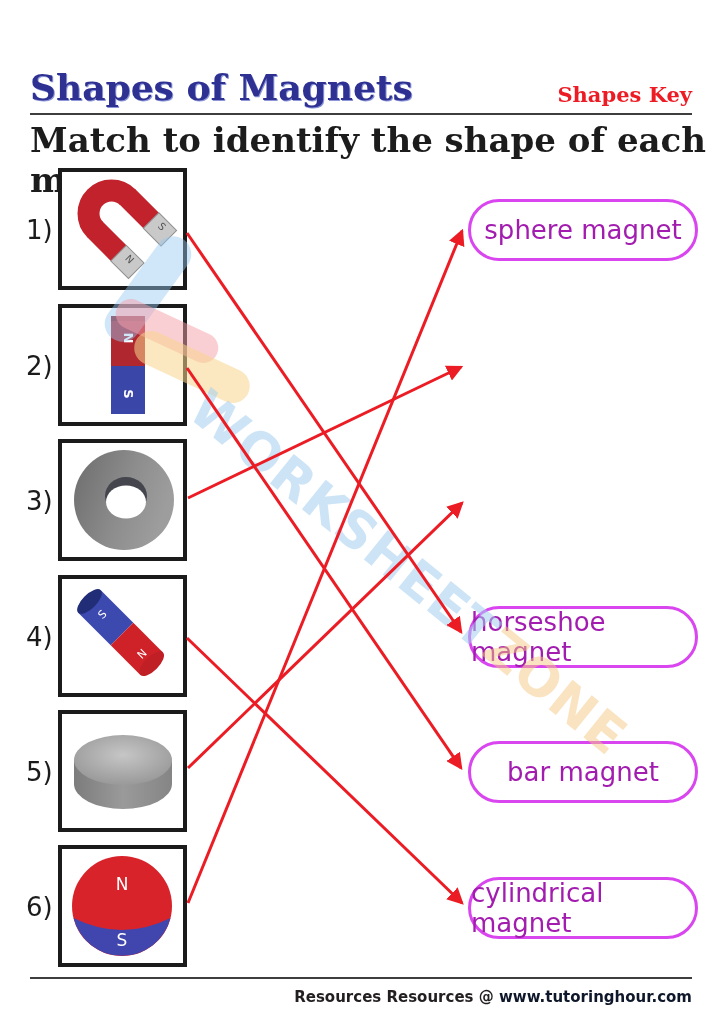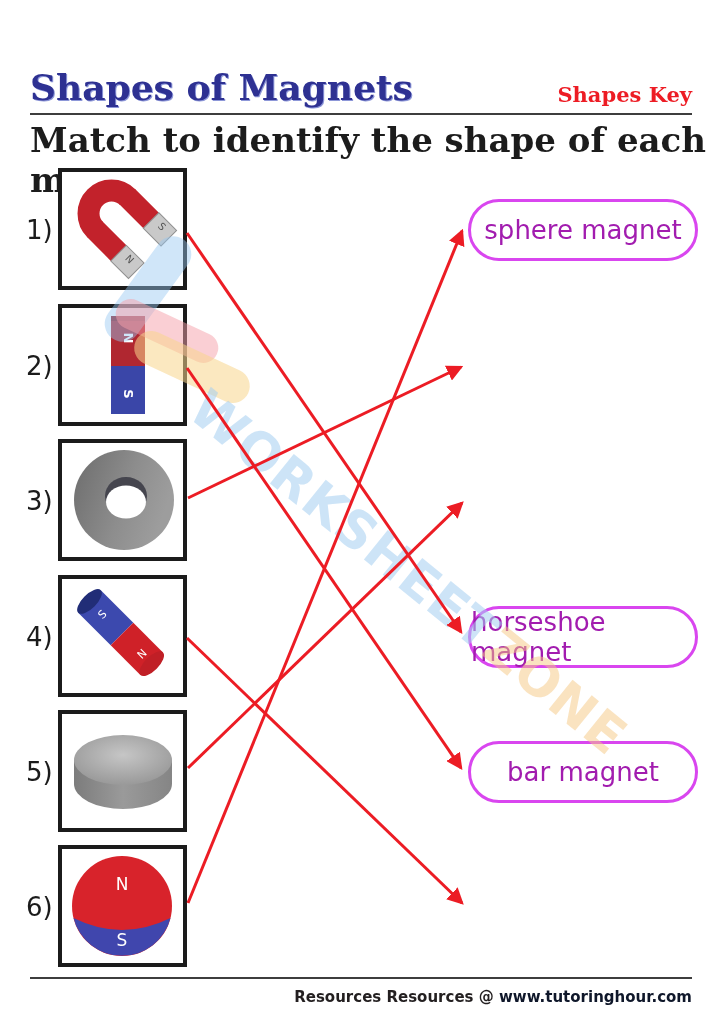--- a/index.html
+++ b/index.html
@@ -160,20 +160,21 @@
         <path d="M -48.5 12 Q 0 36 48.5 12 A 50 50 0 0 1 -48.5 12 Z" fill="#4046ad"></path>
         <text class="pole-label" font-size="17" text-anchor="middle" x="0" y="-16">N</text>
         <text class="pole-label" font-size="17" text-anchor="middle" x="0" y="40">S</text>
       </g>
     </svg>
   </div>
 
   <div class="answer-pill" style="top:199px">sphere magnet</div>
   <div class="answer-pill" style="top:606px">horseshoe magnet</div>
   <div class="answer-pill" style="top:741px">bar magnet</div>
+  <div class="answer-pill" style="top:877px">cylindrical magnet</div>
 
   <div class="watermark-layer">
     <div class="wm-capsule wm-capsule-blue"></div>
     <div class="wm-capsule wm-capsule-pink"></div>
     <div class="wm-capsule wm-capsule-yellow"></div>
     <div class="wm-text"><span class="wm-word-blue">WORKSHEET</span><span class="wm-word-orange">ZONE</span></div>
   </div>
 
   <svg id="lines-svg">
     <defs>

